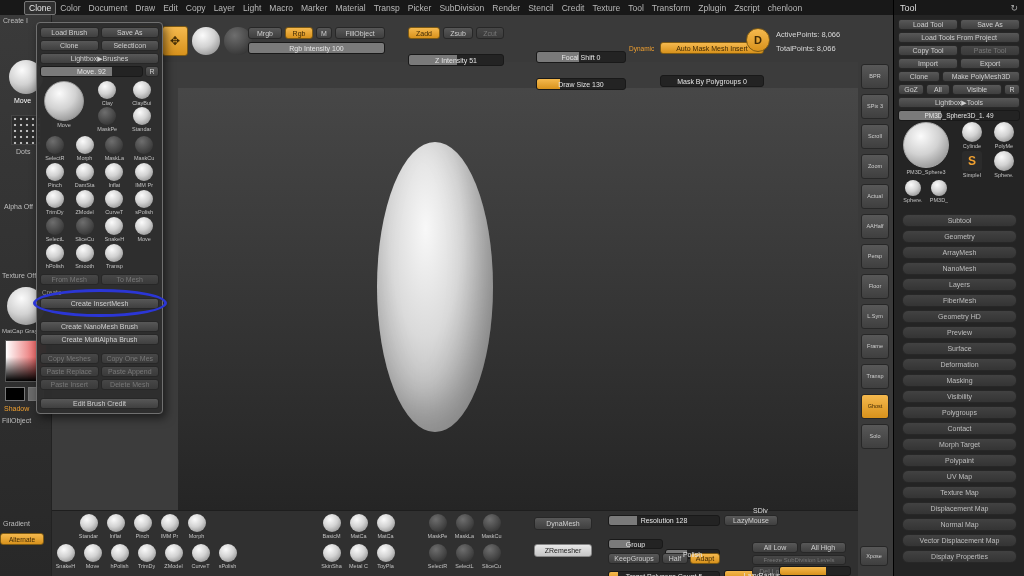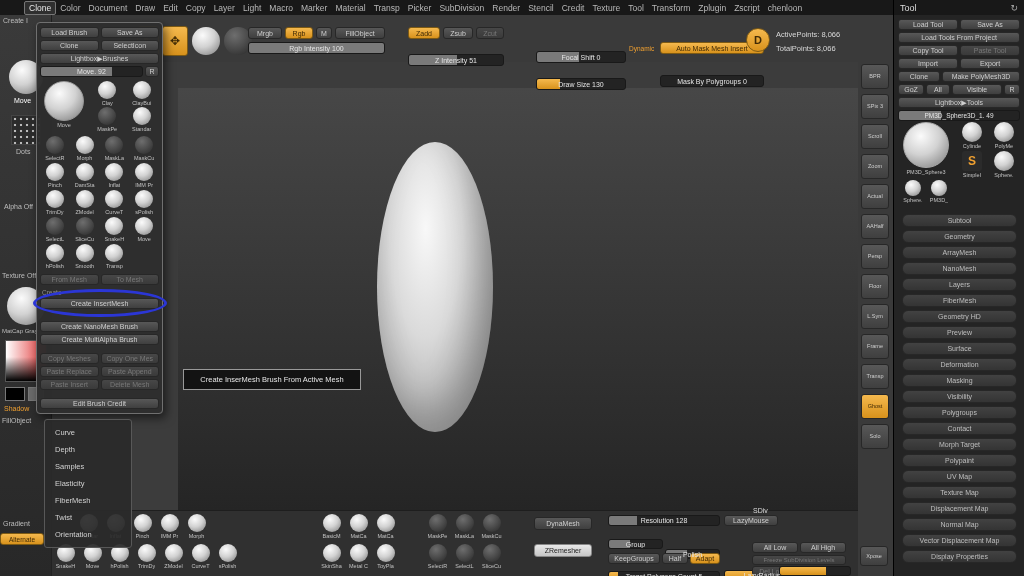--- a/index.html
+++ b/index.html
@@ -307,34 +307,22 @@
       </div>
       <div class="prow">
         <div class="btn dim">Paste Insert</div>
         <div class="btn dim">Delete Mesh</div>
       </div>
       <div style="height:4px"></div>
       <div class="prow">
           <div class="btn">Edit Brush Credit</div>
         </div>
     </div>
-    <div class="subpanel">
-
-    <div class="subitem">Curve</div>
-        <div class="subitem">Depth</div>
-        <div class="subitem">Samples</div>
-        <div class="subitem">Elasticity</div>
-        <div class="subitem">FiberMesh</div>
-        <div class="subitem">Twist</div>
-        <div class="subitem">Orientation</div>
-      </div>
-  </div>
-
-  <div class="abs" style="left:183px;top:369px;width:178px;height:21px;background:rgba(18,18,18,.96);border:1px solid #999;
-              display:flex;align-items:center;justify-content:center;font-size:7.5px;color:#e6e6e6;z-index:70">Create InserMesh Brush From Active Mesh</div>
+  </div>
+
 
   <div class="abs rshelf" style="left:858px;top:64px;width:34px">
 
   <div class="btn shelf-btn">BPR</div>
       <div class="btn shelf-btn">SPix 3</div>
       <div class="btn shelf-btn">Scroll</div>
       <div class="btn shelf-btn">Zoom</div>
       <div class="btn shelf-btn">Actual</div>
       <div class="btn shelf-btn">AAHalf</div>
       <div class="btn shelf-btn">Persp</div>

